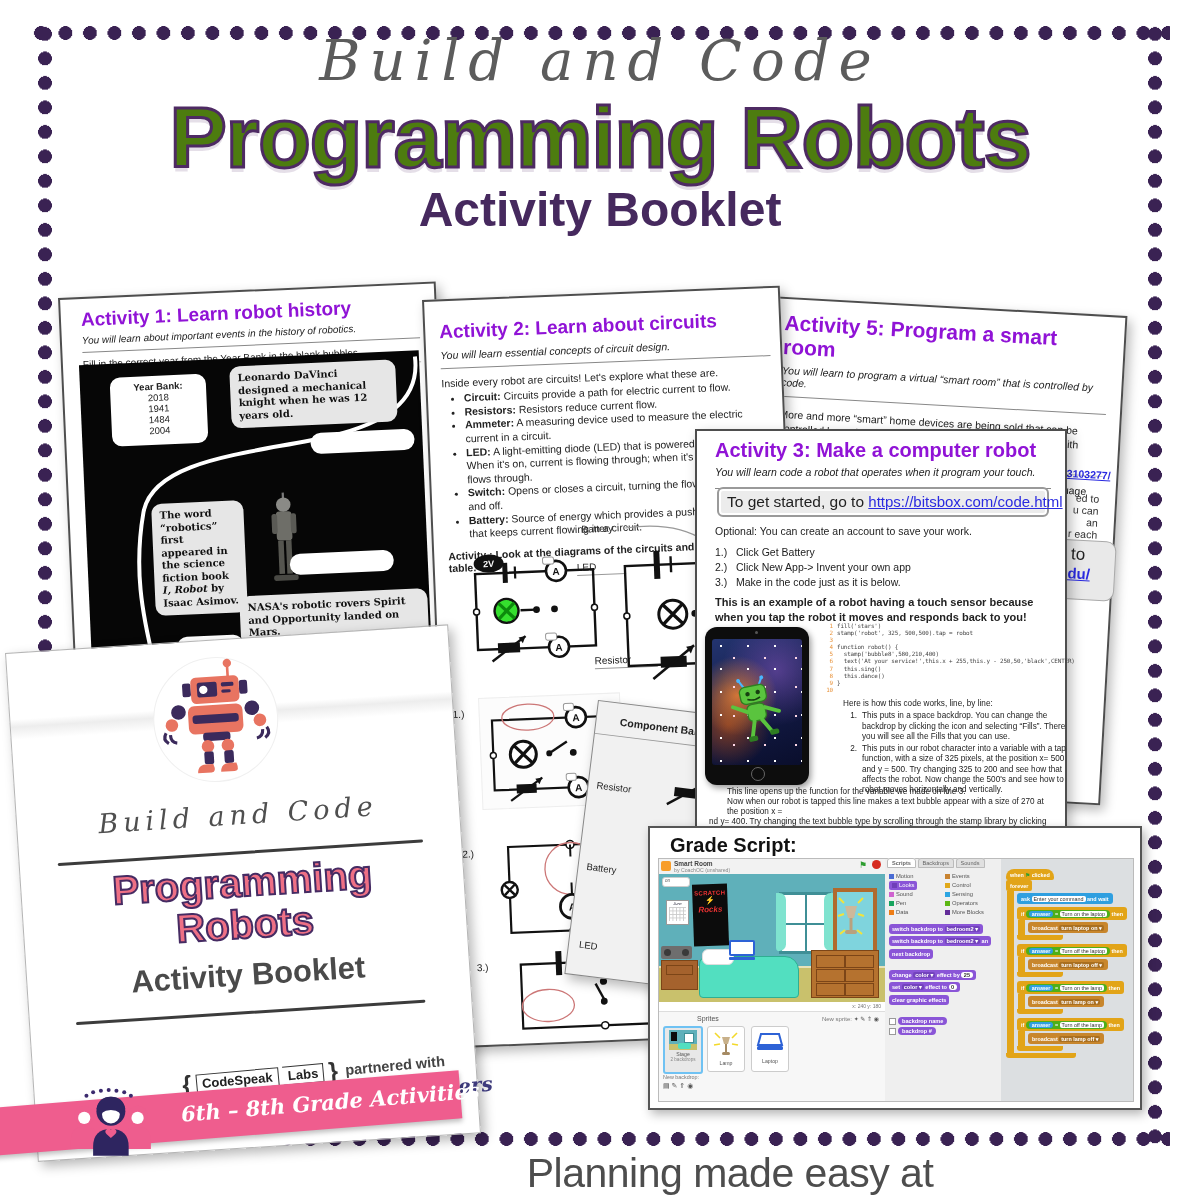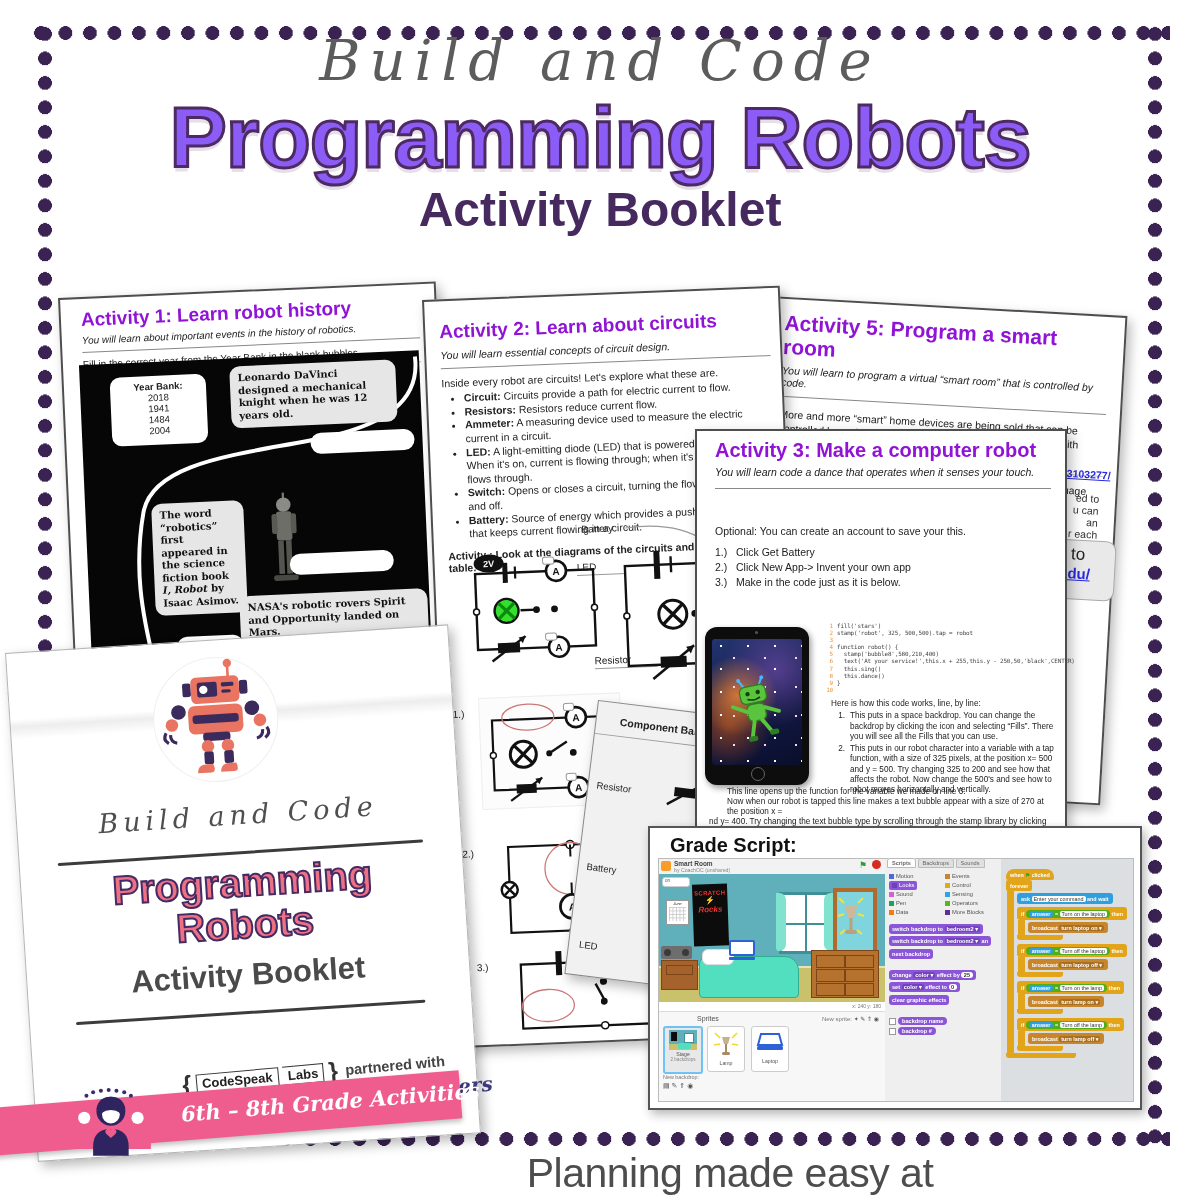--- a/index.html
+++ b/index.html
@@ -9,21 +9,21 @@
   .page{position:absolute;background:#fff;border:2px solid #4e4e4e;box-shadow:4px 5px 12px rgba(0,0,0,.28)}
   .atitle{font-weight:bold;color:#9013d6}
   .asub{font-style:italic;color:#222}
   
   .dots{position:absolute;z-index:1}
   .dots.h{height:22px;background-image:radial-gradient(circle 7px at 11px 11px,#3a2253 96%,transparent 100%);background-size:24.5px 22px;background-repeat:repeat-x}
   .dots.v{width:22px;background-image:radial-gradient(circle 7px at 11px 12px,#3a2253 96%,transparent 100%);background-size:22px 24.5px;background-repeat:repeat-y}
   
   #hdr{position:absolute;left:40px;right:40px;top:28px;text-align:center;z-index:2}
   .hscript{font-family:"DejaVu Serif",serif;font-style:italic;font-size:56px;color:#5c5c5c;letter-spacing:9px}
-  .hmain{font-size:86px;font-weight:800;color:#8b5cf6;-webkit-text-stroke:3px #4e2a63;letter-spacing:-1px;line-height:1.04;text-shadow:0 5px 0 rgba(78,42,99,.15)}
+  .hmain{font-size:86px;font-weight:800;color:#4d7c0f;-webkit-text-stroke:3px #4e2a63;letter-spacing:-1px;line-height:1.04;text-shadow:0 5px 0 rgba(78,42,99,.15)}
   .hsub{font-size:48px;font-weight:bold;color:#46295e;margin-top:0px}
   
   .pill{position:absolute;background:#fff;border-radius:14px}
   .gbub{position:absolute;background:#e6e6e6;border-radius:10px;font-family:"DejaVu Serif",serif;font-weight:bold;color:#111;padding:6px 8px;line-height:1.25}
   
   .sc{position:absolute;font-size:6px;color:#333}
   .lb{display:block;background:#8a55d7;color:#fff;font-size:5.6px;font-weight:bold;border-radius:3px;padding:2px 3px;margin:2.5px 0;width:max-content;max-width:110px}
   .dd{background:#7343bd;border-radius:2px;padding:0 2px}
   .wnum{background:#fff;color:#333;border-radius:5px;padding:0 2.5px}
   .rep{display:inline-block;background:#8a55d7;color:#fff;font-size:5.6px;font-weight:bold;border-radius:6px;padding:1px 4px}
@@ -266,28 +266,32 @@
   <div class="abs" style="left:10px;top:238px;font-size:9.5px">LED</div>
   <svg class="abs" style="left:80px;top:224px" width="34" height="34" viewBox="0 0 34 34">
     <circle cx="17" cy="17" r="12" fill="#fff" stroke="#111" stroke-width="2.6"></circle>
     <path d="M9,9 L25,25 M25,9 L9,25" stroke="#111" stroke-width="3"></path>
   </svg>
 </div>
 
 <div class="page" style="left:695px;top:429px;width:368px;height:396px;z-index:6">
   <div class="abs" style="left:18px;top:8px;right:14px">
     <div class="atitle" style="font-size:20px">Activity 3: Make a computer robot</div>
-    <div class="asub" style="font-size:10.5px;margin-top:4px;padding-bottom:10px;border-bottom:1.5px solid #888">You will learn code a dance that operates when it senses your touch.</div>
-  </div>
-  <div class="abs" style="left:18px;top:94px;font-size:10.5px">Optional: You can create an account to save your this.</div>
+    <div class="asub" style="font-size:10.5px;margin-top:4px;padding-bottom:10px;border-bottom:1.5px solid #888">You will learn code a robot that operates when it program your touch.</div>
+  </div>
+  <div class="abs" style="left:20px;top:56px;width:312px;background:#ececec;border:2px solid #9a9a9a;border-radius:6px;box-shadow:inset 0 0 0 2px #fff;padding:4px 8px;font-size:15.5px;white-space:nowrap">
+    <span>To get started, go to </span><a style="font-size:15px">https://bitsbox.com/code.html</a>
+  </div>
+  <div class="abs" style="left:18px;top:94px;font-size:10.5px">Optional: You can create an account to save your work.</div>
   <div class="abs" style="left:18px;top:114px;font-size:10.5px;line-height:15px">
     <div><span>1.)</span>&nbsp;&nbsp;&nbsp;<span>Click Get Battery</span></div>
     <div><span>2.)</span>&nbsp;&nbsp;&nbsp;<span>Click New App-&gt; Invent your own app</span></div>
     <div><span>3.)</span>&nbsp;&nbsp;&nbsp;<span>Make in the code just as it is below.</span></div>
   </div>
+  <div class="abs" style="left:18px;top:164px;width:330px;font-size:11px;font-weight:bold;line-height:1.35">This is an example of a robot having a touch sensor because when you tap the robot it moves and responds back to you!</div>
 
   <div class="abs" style="left:8px;top:196px;width:104px;height:158px;background:#0d0d0d;border-radius:12px;box-shadow:2px 3px 6px rgba(0,0,0,.4)">
     <div class="abs" style="left:50px;top:4px;width:3px;height:3px;border-radius:50%;background:#555"></div>
     <div class="abs" style="left:7px;top:12px;right:7px;bottom:20px;border-radius:3px;overflow:hidden;
          background:radial-gradient(circle at 28% 45%, rgba(236,130,52,.85), transparent 42%),radial-gradient(circle at 18% 68%, rgba(176,76,24,.7), transparent 38%),radial-gradient(circle at 72% 25%, rgba(132,84,188,.55), transparent 48%),linear-gradient(160deg,#23346f,#121a45 55%,#0a0e2c)">
       <div class="abs" style="inset:0;background-image:radial-gradient(circle 1px at 9px 7px,#fff 99%,transparent),radial-gradient(circle 0.8px at 22px 19px,#ffd9e8 99%,transparent);background-size:27px 23px,31px 29px"></div>
       <svg viewBox="0 0 40 52" width="52" height="68" style="position:absolute;left:18px;top:36px;transform:rotate(-12deg)">
         <path d="M14,8 L11,2 M26,8 L29,3" stroke="#49b6ff" stroke-width="1.6"></path>
         <circle cx="11" cy="2" r="1.5" fill="#49b6ff"></circle>
           <circle cx="29" cy="3" r="1.5" fill="#49b6ff"></circle>
@@ -310,21 +314,21 @@
     <div class="codeln"><span class="ln">2</span><span class="ct">stamp('robot', 325, 500,500).tap = robot</span></div>
     <div class="codeln"><span class="ln">3</span><span class="ct"></span></div>
     <div class="codeln"><span class="ln">4</span><span class="ct">function robot() {</span></div>
     <div class="codeln"><span class="ln">5</span><span class="ct">  stamp('bubble8',580,210,400)</span></div>
     <div class="codeln"><span class="ln">6</span><span class="ct">  text('At your service!',this.x + 255,this.y - 250,50,'black',CENTER)</span></div>
     <div class="codeln"><span class="ln">7</span><span class="ct">  this.sing()</span></div>
     <div class="codeln"><span class="ln">8</span><span class="ct">  this.dance()</span></div>
     <div class="codeln"><span class="ln">9</span><span class="ct">}</span></div>
     <div class="codeln"><span class="ln">10</span><span class="ct"></span></div>
   </div>
-  <div class="abs" style="left:134px;top:268px;width:228px;font-size:8.2px;line-height:1.25">
+  <div class="abs" style="left:146px;top:268px;width:228px;font-size:8.2px;line-height:1.25">
     <div>Here is how this code works, line, by line:</div>
     <div style="display:flex;margin-top:2px">
         <span style="width:14px;flex:none;text-align:right;margin-right:5px">1.</span>
         <span>This puts in a space backdrop. You can change the backdrop by clicking the icon and selecting “Fills”. There you will see all the Fills that you can use.</span>
       </div>
     <div style="display:flex;margin-top:2px">
         <span style="width:14px;flex:none;text-align:right;margin-right:5px">2.</span>
         <span>This puts in our robot character into a variable with a tap function, with a size of 325 pixels, at the position x= 500 and y = 500. Try changing 325 to 200 and see how that affects the robot. Now change the 500's and see how to robot moves horizontally and vertically.</span>
       </div>
   </div>

